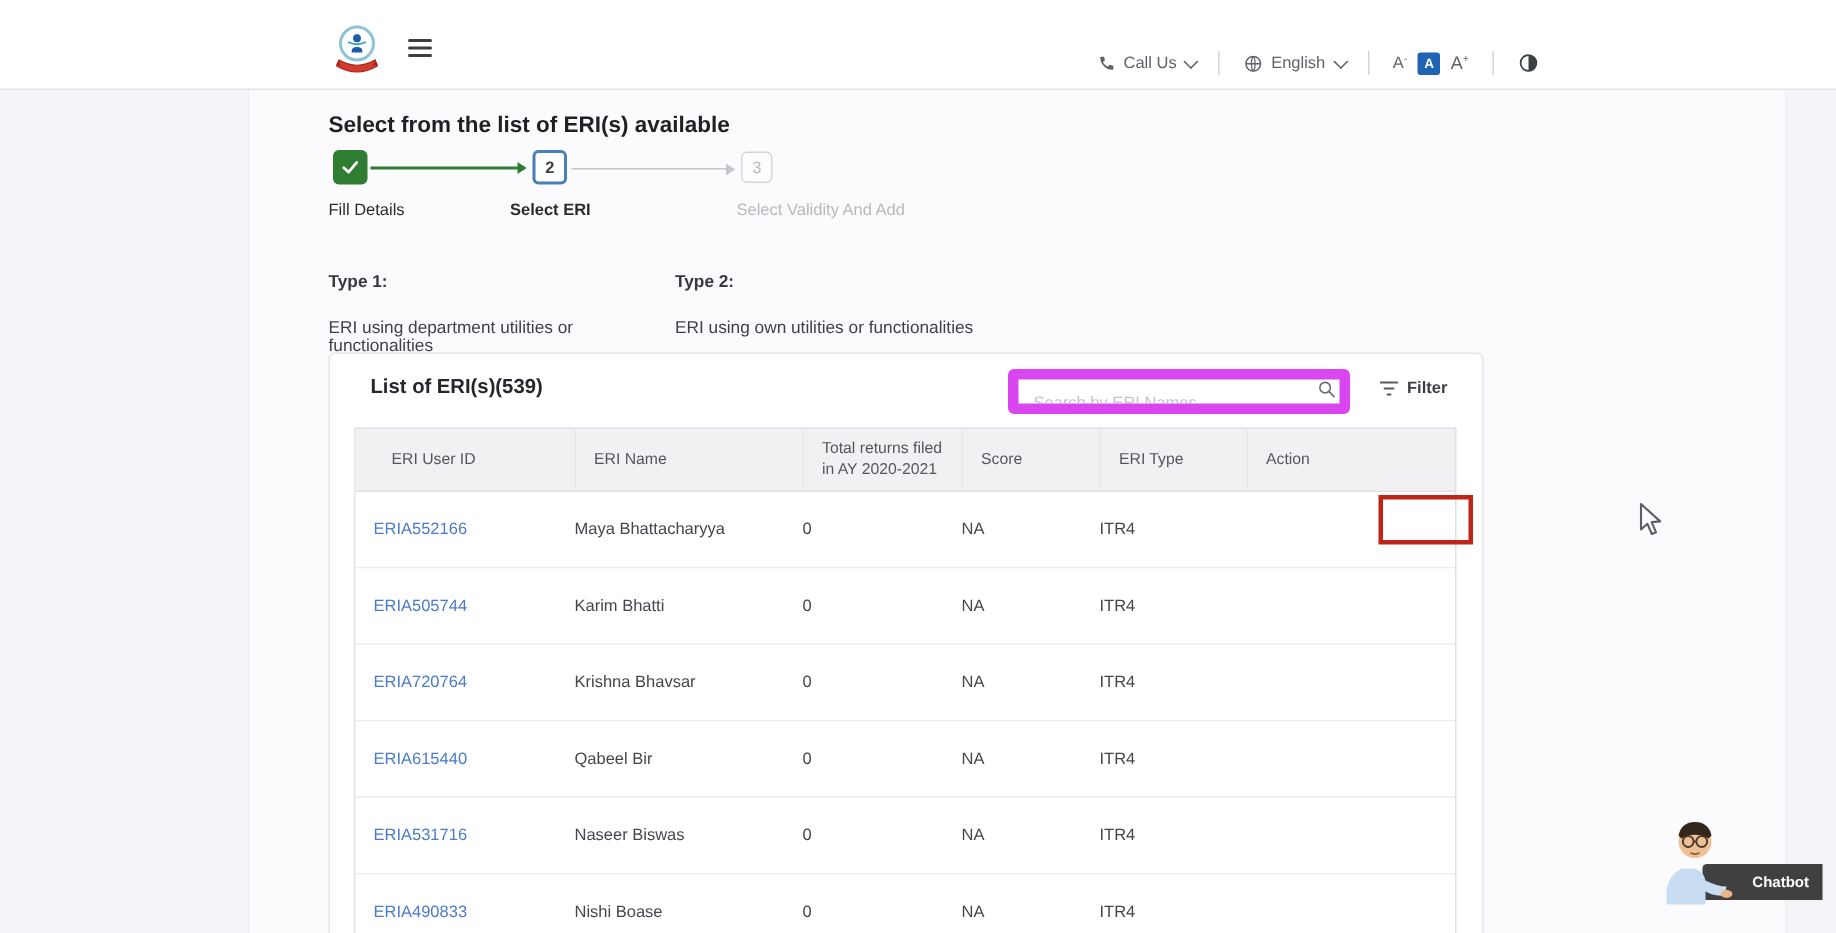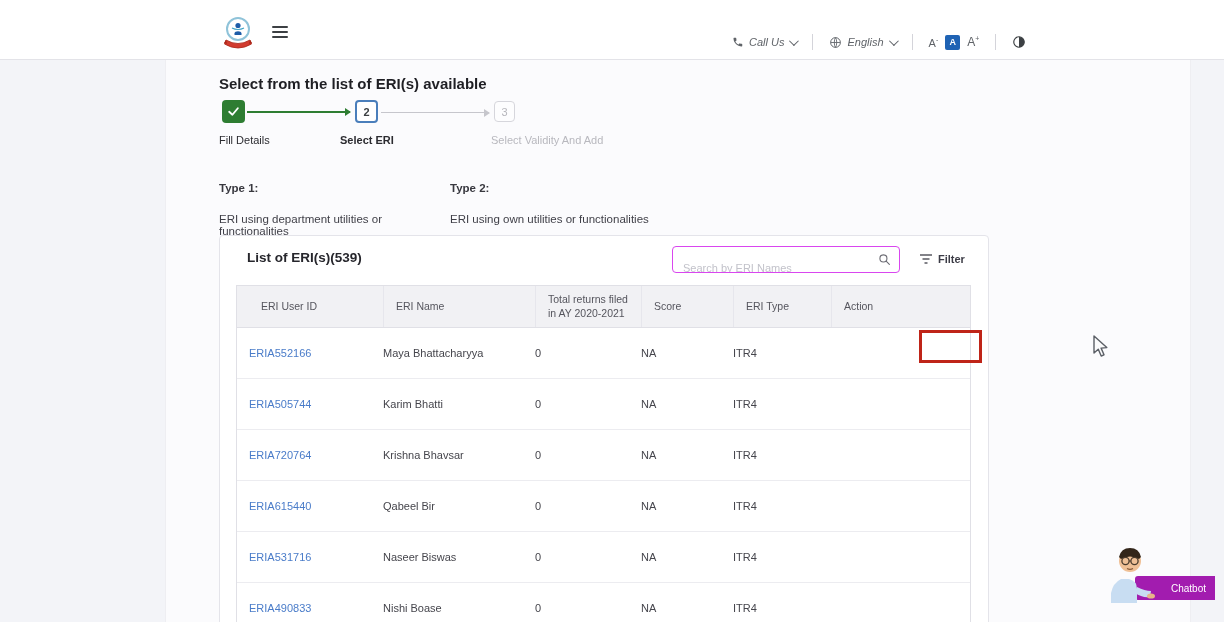--- a/index.html
+++ b/index.html
@@ -7,21 +7,21 @@
   body { font-family:"Liberation Sans", sans-serif; background:#f3f4f8; }
   .page { position:relative; width:1224px; height:622px; overflow:hidden; background:#f3f4f8; }
   .main-col { position:absolute; left:165px; top:60px; width:1026px; height:562px; background:#fbfbfd; border-left:1px solid #eeeef2; border-right:1px solid #eeeef2; }
 
   
   .topbar { position:absolute; left:0; top:0; width:1224px; height:60px; background:#ffffff; border-bottom:1px solid #e3e3e8; z-index:20; }
   .logo { position:absolute; left:221px; top:15px; width:34px; height:34px; }
   .hamburger { position:absolute; left:272px; top:26px; width:16px; height:12px; display:flex; flex-direction:column; justify-content:space-between; cursor:pointer; }
   .hamburger span { display:block; height:2px; background:#3c4043; border-radius:1px; }
   .topbar-right { position:absolute; left:732px; top:32px; height:20px; display:flex; align-items:center; gap:8px; color:#5f6368; font-size:11px; }
-  .tb-item { display:flex; align-items:center; gap:5px; cursor:pointer; white-space:nowrap;font-style:italic; }
+  .tb-item { display:flex; align-items:center; gap:5px; cursor:pointer; white-space:nowrap; }
   .chev { width:7px; height:7px; border-right:1.4px solid #5f6368; border-bottom:1.4px solid #5f6368; transform:rotate(45deg) translateY(-2px); display:inline-block; }
   .vdiv { width:1px; height:16px; background:#d4d4da; margin:0 8px; }
   .fs-controls { display:flex; align-items:center; gap:7px; }
   .fs-small { font-size:11px; color:#5f6368; cursor:pointer; }
   .fs-box { width:15px; height:15px; background:#1f63b4; border-radius:2px; color:#fff; font-size:9px; font-weight:bold; display:flex; align-items:center; justify-content:center; cursor:pointer; }
   .fs-large { font-size:12px; color:#5f6368; cursor:pointer; }
   sup { font-size:7px; }
 
   
   .page-title { position:absolute; left:219px; top:75px; font-size:15px; font-weight:700; color:#1f1f24; }
@@ -41,21 +41,21 @@
   
   .type-block { position:absolute; top:182px; width:232px; font-size:11.5px; color:#3f3f47; }
   .type-block .t-head { font-weight:700; margin-bottom:19px; color:#38383f; }
   .type-block.t1 { left:219px; }
   .type-block.t2 { left:450px; }
 
   
   .card { position:absolute; left:219px; top:235px; width:770px; height:452px; background:#ffffff; border:1px solid #e4e4ea; border-radius:4px; }
   .panel-title { position:absolute; left:247px; top:250px; font-size:13.5px; font-weight:700; color:#26262c; }
   .search-wrap { position:absolute; left:672px; top:246px; width:228px; height:27px; }
-  .search-input { width:100%; height:100%; border:1px solid #d946ef; border-radius:4px; padding:16px 30px 0 10px; font-size:11px; color:#3f3f47; background:#fff; font-family:"Liberation Sans", sans-serif; outline:none; }
+  .search-input { width:100%; height:100%; border:7px solid #d946ef; border-radius:4px; padding:16px 30px 0 10px; font-size:11px; color:#3f3f47; background:#fff; font-family:"Liberation Sans", sans-serif; outline:none; }
   .search-input::placeholder { color:#c2c2ca; }
   .search-icon { position:absolute; right:9px; top:7px; cursor:pointer; }
   .filter-wrap { position:absolute; left:920px; top:253px; display:flex; align-items:center; gap:6px; font-size:11px; font-weight:600; color:#3c3c46; cursor:pointer; }
 
   
   .tbl { position:absolute; left:236px; top:285px; width:735px; border:1px solid #e0e0e6; overflow:hidden; background:#fff; }
   .thead { display:flex; background:#f1f1f4; border-bottom:1px solid #e0e0e6; min-height:37px;padding-left:12px; }
   .th { font-size:10.5px; color:#55555d; padding:7px 6px 7px 12px; display:flex; align-items:center; border-left:1px solid #e6e6ec; line-height:1.3; }
   .th:first-child { border-left:none; }
   .trow { display:flex; align-items:center; height:51px; border-bottom:1px solid #ececf0; position:relative; background:#fff; }
@@ -64,21 +64,21 @@
   .td.c1 { color:#4a7cc9; cursor:pointer; }
   .activate-btn { position:absolute; left:7px; top:-12px; width:64px; height:25px; background:#28408f; border:none; border-radius:4px; color:#fff; font-size:10px; font-weight:700; font-family:"Liberation Sans", sans-serif; cursor:pointer; }
 
   
   .red-box { position:absolute; left:919px; top:330px; width:63px; height:33px; border:3px solid #bf2418; z-index:40; pointer-events:none; }
 
   
   .cursor { position:absolute; left:1090px; top:334px; z-index:60; pointer-events:none; }
 
   
-  .chatbot-banner { position:absolute; left:1135px; top:576px; width:80px; height:24px; background:#a21caf; border-radius:3px 0 0 3px; color:#fff; font-size:10px; font-weight:400; display:flex; align-items:center; justify-content:flex-end; padding-right:9px; z-index:30; cursor:pointer; }
+  .chatbot-banner { position:absolute; left:1135px; top:576px; width:80px; height:24px; background:#404040; border-radius:3px 0 0 3px; color:#fff; font-size:10px; font-weight:700; display:flex; align-items:center; justify-content:flex-end; padding-right:9px; z-index:30; cursor:pointer; }
   .chatbot-avatar { position:absolute; left:1103px; top:543px; width:58px; height:60px; z-index:31; cursor:pointer; }
 </style>
 </head>
 <body>
 
 <div class="page">
   <div class="main-col"></div>
 
   <div class="topbar">
     <svg class="logo" viewBox="0 0 34 34">

